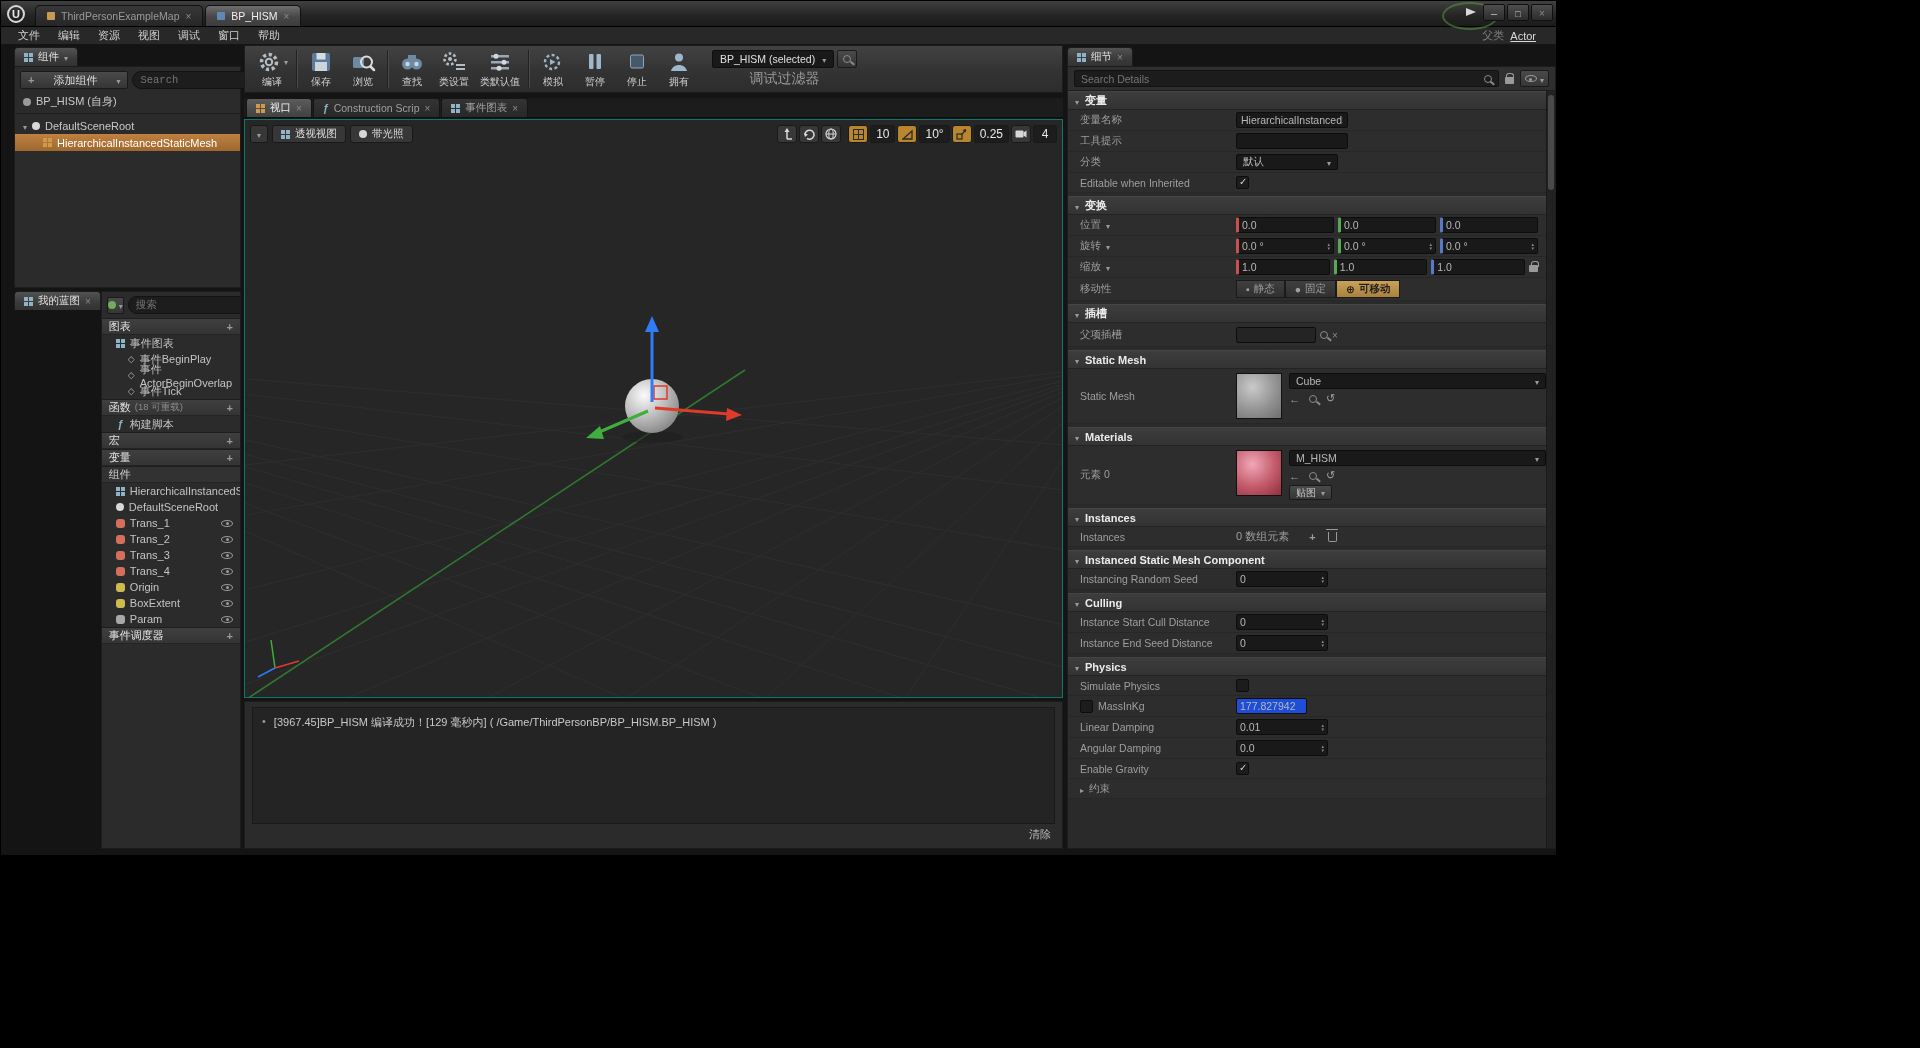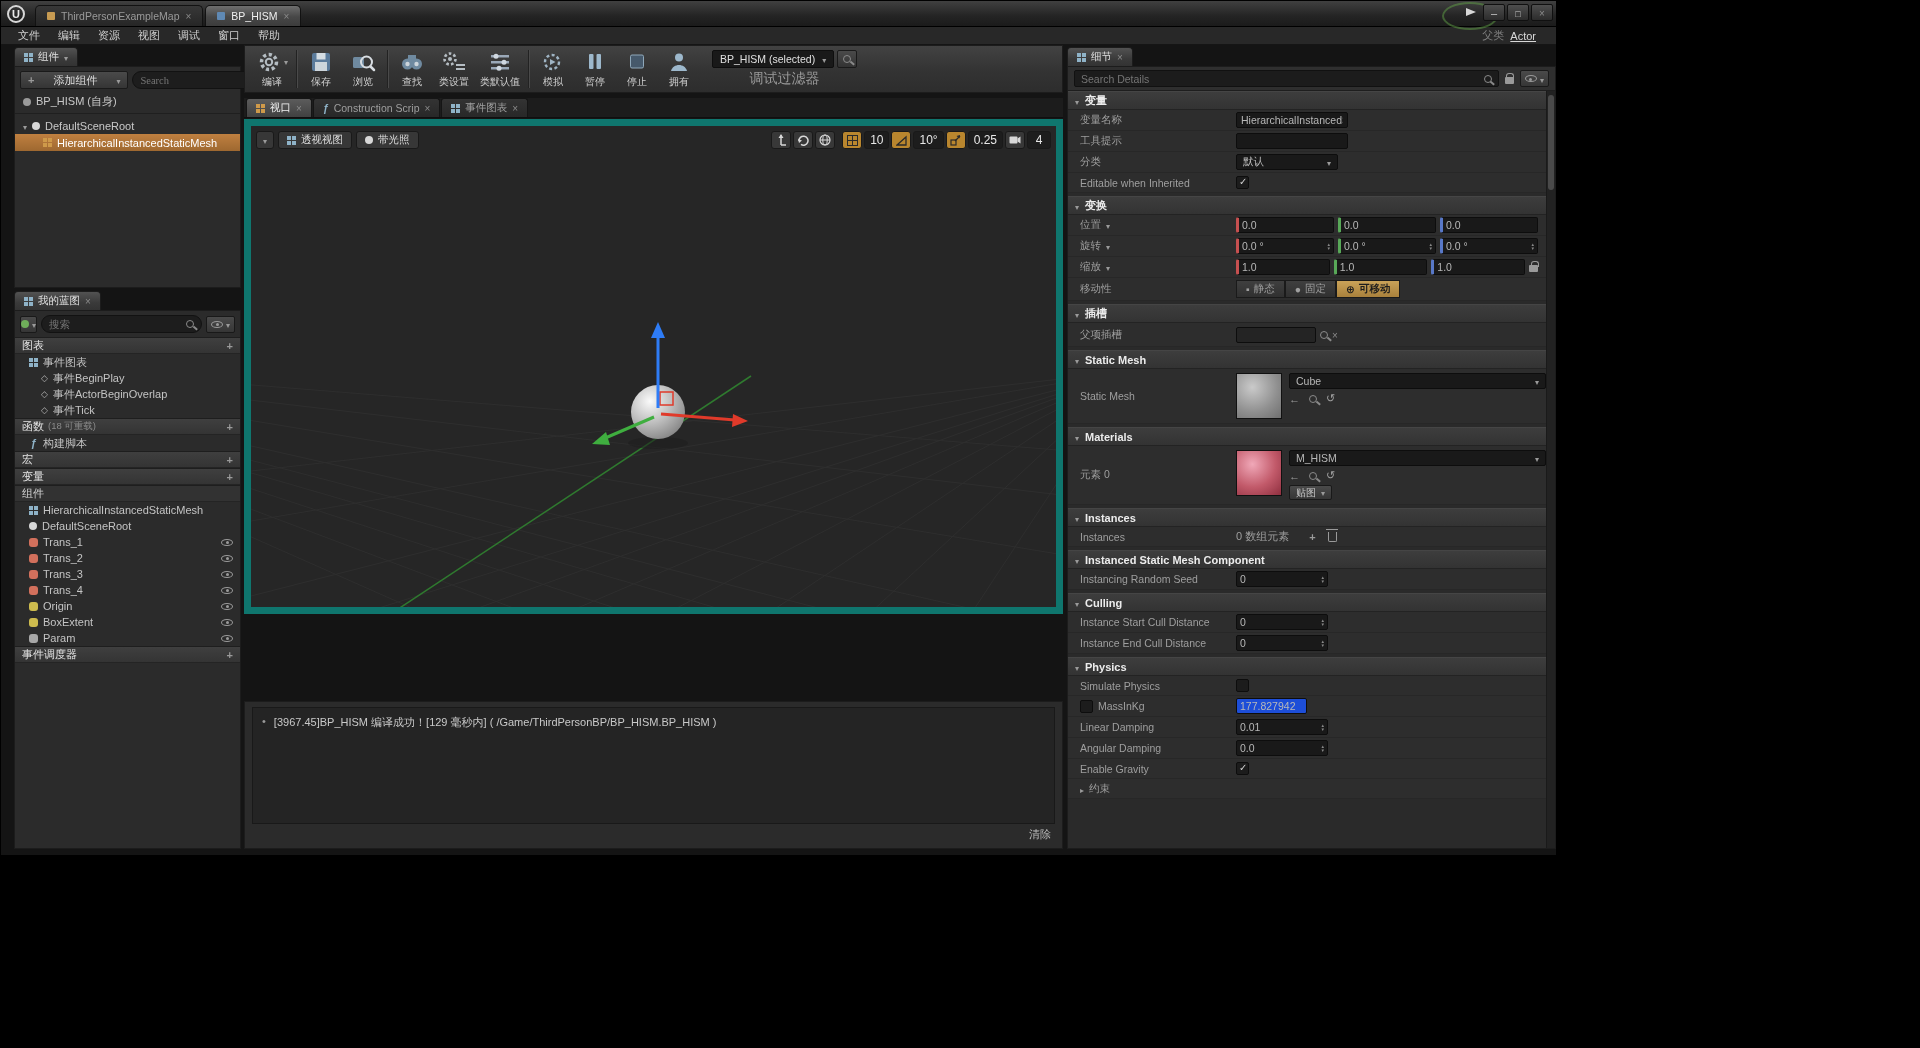--- a/index.html
+++ b/index.html
@@ -60,28 +60,28 @@
 .ptab-row{height:19px;display:flex;flex:none}
 .ptab{display:inline-flex;align-items:center;gap:5px;padding:0 9px;background:linear-gradient(#525252,#3a3a3a 60%,#333);border:1px solid #1c1c1c;border-bottom:none;border-radius:4px 4px 0 0;color:#e0e0e0;font-size:10.5px}
 .pbody{background:#2b2b2b;border:1px solid #1c1c1c}
 
 
 .comp-panel{flex:none}
 .comp-panel .pbody{height:222px}
 .addrow{display:flex;gap:4px;padding:4px 5px;align-items:center}
 .addbtn{display:flex;align-items:center;gap:19px;height:18px;padding:0 7px;background:linear-gradient(#4a4a4a,#353535);border:1px solid #1a1a1a;border-radius:2px;color:#ddd;white-space:nowrap}
 .searchbox{flex:1;display:flex;align-items:center;gap:4px;height:18px;background:#1d1d1d;border:1px solid #121212;border-radius:9px;padding:0 7px}
-.searchbox input{flex:1;min-width:0;background:none;border:none;outline:none;color:#ccc;font-size:10.5px;font-family:Liberation Serif, serif}
+.searchbox input{flex:1;min-width:0;background:none;border:none;outline:none;color:#ccc;font-size:10.5px;font-family:Liberation Mono, monospace}
 .crow{display:flex;align-items:center;gap:5px;height:17px;padding-left:8px;color:#c8c8c8}
 .crow.child{padding-left:28px}
 .crow.selected{background:linear-gradient(#c08040,#9e6830);color:#fff}
 .csep{height:1px;background:#1f1f1f;margin:3px 0}
 
 
-.mbp-panel{flex:1;display:flex;flex-direction:column;margin-top:3px;min-height:0}
+.mbp-panel{flex:1;display:flex;flex-direction:row;margin-top:3px;min-height:0}
 .mbp-panel .pbody{flex:1;overflow:hidden}
 .mbp-search{display:flex;align-items:center;gap:4px;padding:4px 5px}
 .mini-drop{width:36px;height:17px;background:linear-gradient(#4a4a4a,#363636);border:1px solid #191919;border-radius:2px;display:flex;align-items:center;justify-content:center;gap:3px}
 .eyebtn{display:flex;align-items:center;gap:3px;height:17px;padding:0 4px;background:linear-gradient(#4a4a4a,#363636);border:1px solid #191919;border-radius:2px}
 .bh{display:flex;align-items:center;height:17px;background:linear-gradient(#3f3f3f,#343434);border-top:1px solid #1e1e1e;border-bottom:1px solid #242424;padding:0 7px;color:#e4e4e4}
 .bh.sub{background:#323232;color:#d0d0d0}
 .bh .hint{color:#8a8a8a;font-size:9.5px;margin-left:4px;font-weight:normal}
 .bh .i-plus{margin-left:auto}
 .brow{display:flex;align-items:center;gap:5px;height:16px;padding-left:14px;color:#c4c4c4}
 .brow.ind2{padding-left:26px}
@@ -99,21 +99,21 @@
 .debug-select{display:flex;align-items:center;gap:7px;height:18px;padding:0 7px;background:#191919;border:1px solid #0e0e0e;border-radius:2px;color:#e0e0e0;font-size:10.5px}
 .debug-mag{width:20px;height:18px;background:linear-gradient(#4a4a4a,#333);border:1px solid #1a1a1a;border-radius:2px;display:flex;align-items:center;justify-content:center}
 .debug-label{color:#9a9a9a;font-size:14px}
 
 
 .doctabs{position:absolute;left:0;top:53px;width:100%;height:20px;display:flex;align-items:flex-end;gap:1px;background:#1c1c1c;border-bottom:1px solid #0f0f0f;padding-left:2px}
 .dtab{height:19px;display:flex;align-items:center;gap:5px;padding:0 9px;background:linear-gradient(#333,#282828);border:1px solid #151515;border-bottom:none;border-radius:3px 3px 0 0;color:#9f9f9f;font-size:10.5px}
 .dtab.active{background:linear-gradient(#5c5c5c,#414141);color:#efefef}
 
 
-.viewport{position:absolute;left:0;top:74px;width:100%;height:495px;border:7px solid #0f766e;background:#22c55e;overflow:hidden}
+.viewport{position:absolute;left:0;top:74px;width:100%;height:579px;border:1px solid #0f766e;background:#22c55e;overflow:hidden}
 .vp-overlay-tl{position:absolute;left:5px;top:5px;display:flex;gap:4px}
 .vp-btn{display:flex;align-items:center;gap:5px;height:18px;padding:0 8px;background:rgba(56,56,56,.92);border:1px solid #191919;border-radius:3px;color:#dedede;font-size:10.5px}
 .vp-btn.caret-only{padding:0 6px}
 .vp-overlay-tr{position:absolute;right:5px;top:5px;display:flex;gap:2px;align-items:center}
 .snapbtn{width:20px;height:18px;background:rgba(58,58,58,.92);border:1px solid #191919;border-radius:3px;display:flex;align-items:center;justify-content:center;color:#d8d8d8}
 .snapbtn.amber{background:#b9862e;color:#2a2a2a}
 .snapval{height:18px;min-width:24px;padding:0 5px;background:rgba(28,28,28,.92);border:1px solid #191919;border-radius:3px;color:#e8e8e8;font-size:12px;display:flex;align-items:center;justify-content:center}
 .vp-sep{width:3px}
 
 
@@ -895,21 +895,21 @@
                   <div class="vecfield" style="flex:none;width:92px;border-left-width:1px">
                       <input value="0" style="">
                       <span class="spin">
                         <span>▴</span>
                         <span>▾</span>
                       </span>
                     </div>
                 </div>
               </div>
               <div class="drow">
-                <div class="dlabel">Instance End Cull Distance</div>
+                <div class="dlabel">Instance End Seed Distance</div>
                 <div class="dctrl">
                   <div class="vecfield" style="flex:none;width:92px;border-left-width:1px">
                       <input value="0" style="">
                       <span class="spin">
                         <span>▴</span>
                         <span>▾</span>
                       </span>
                     </div>
                 </div>
               </div>

